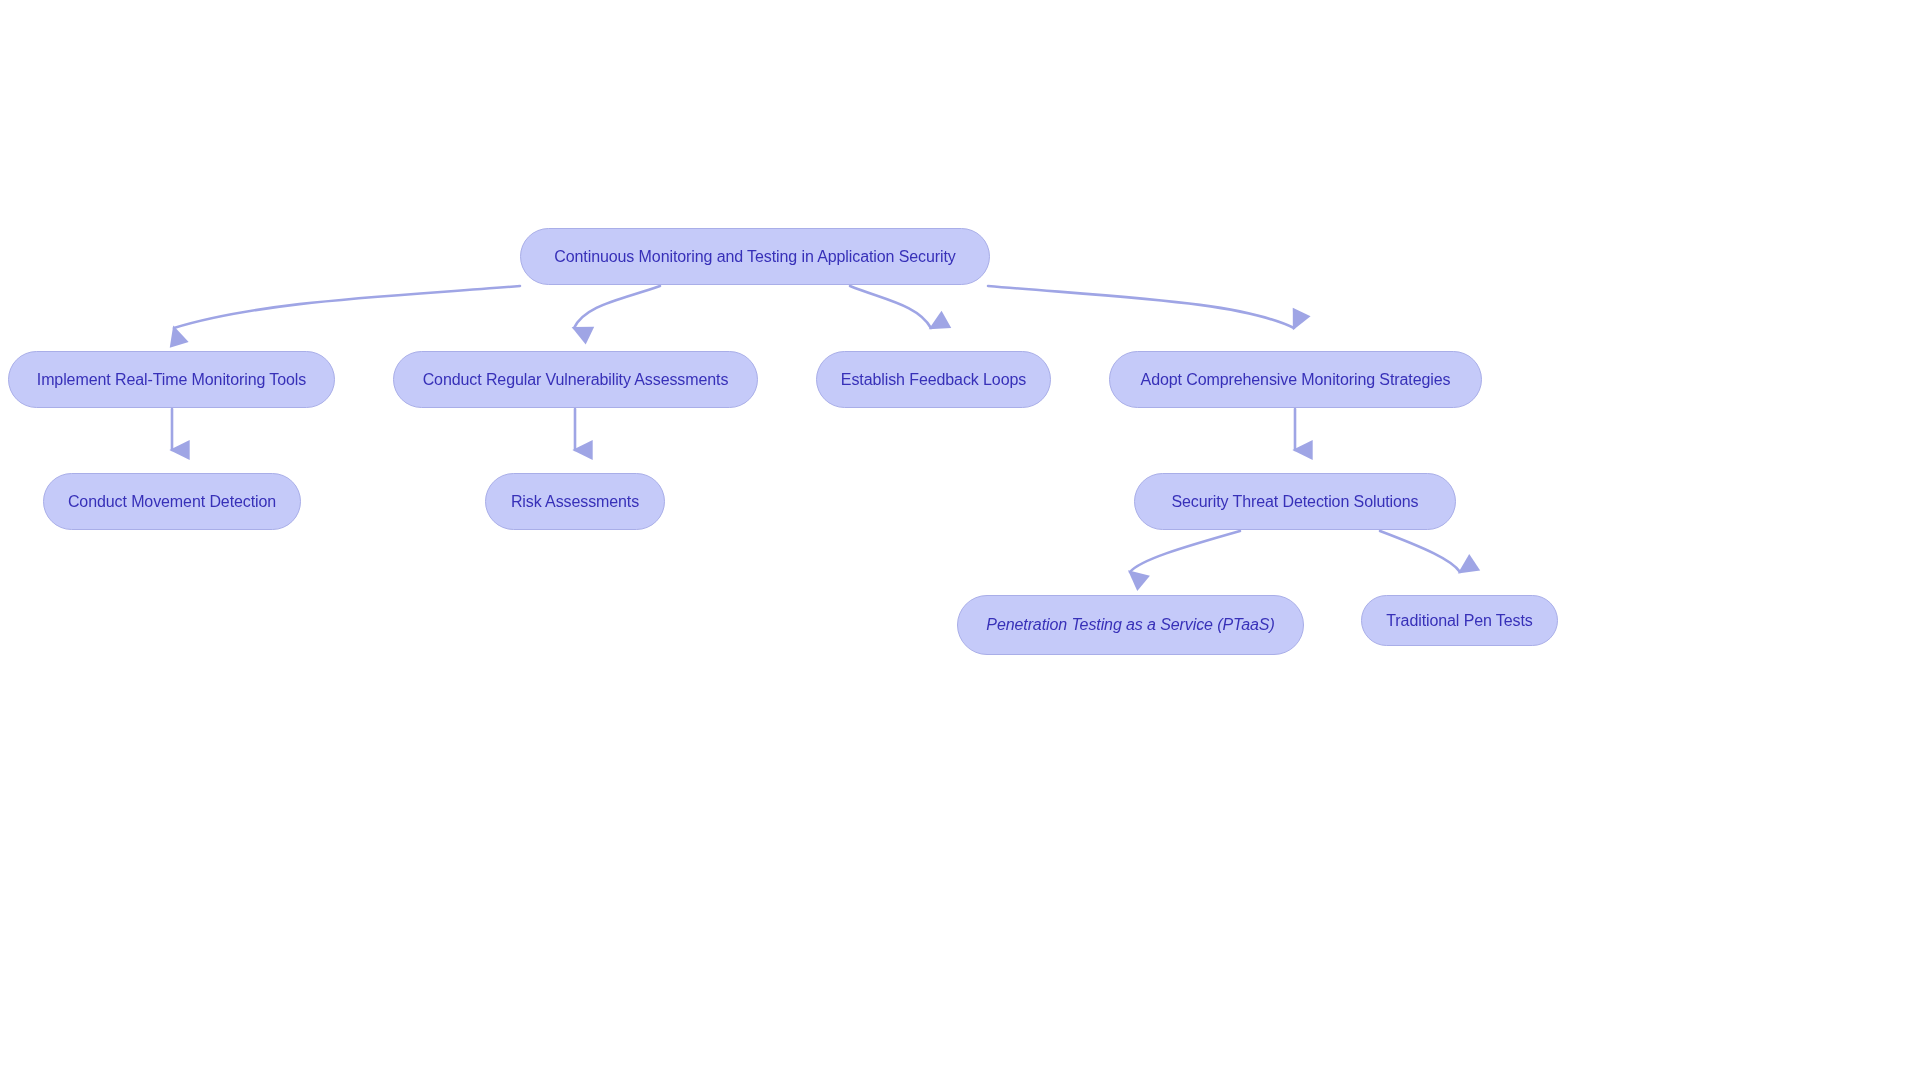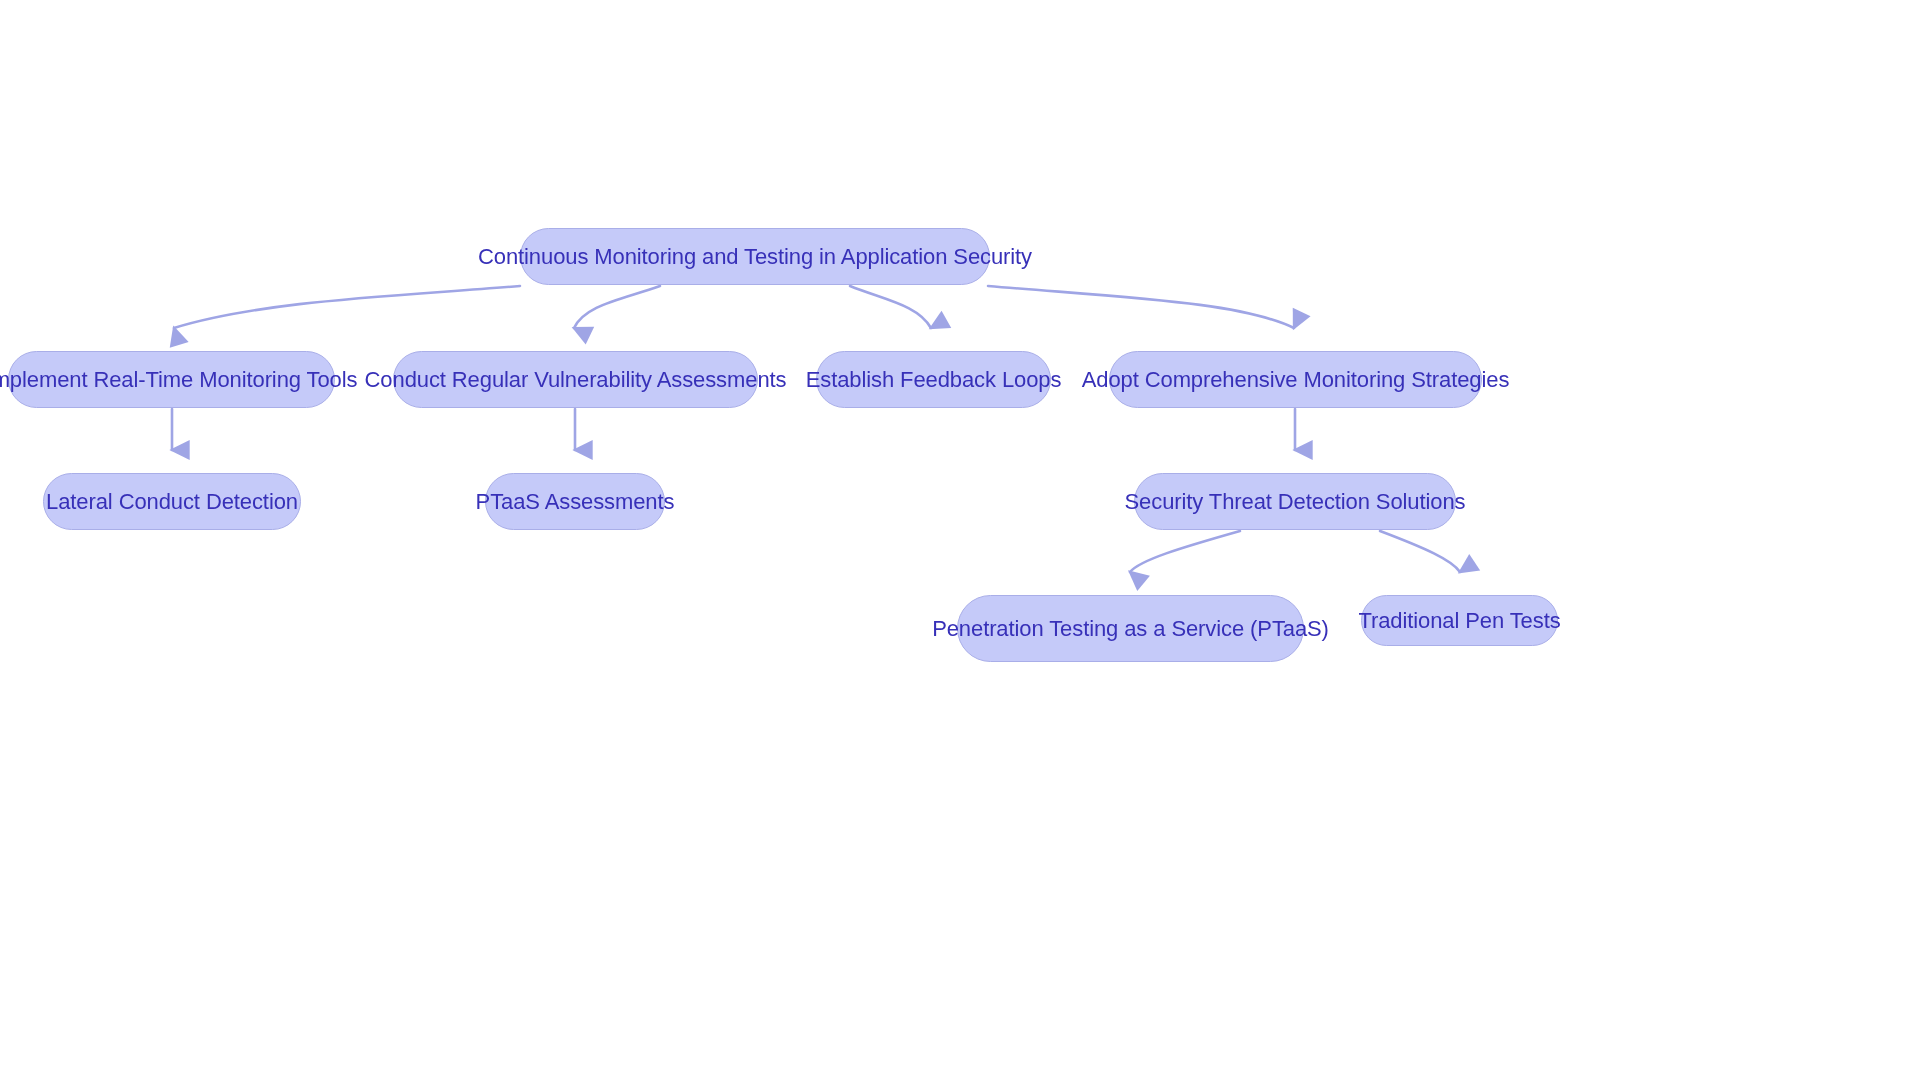--- a/index.html
+++ b/index.html
@@ -30,21 +30,21 @@
   .node {
     position: absolute;
     box-sizing: border-box;
     display: flex;
     align-items: center;
     justify-content: center;
     background: #c5caf9;
     border: 1.6px solid #a9aee8;
     border-radius: 999px;
     color: #3730b8;
-    font-size: 22px;
+    font-size: 16px;
     font-weight: 400;
     letter-spacing: -0.1px;
     white-space: nowrap;
     text-align: center;
     font-family: "Liberation Sans", sans-serif;
   }
   .node-label {
     display: block;
     padding: 0 18px;
     color: #3730b8;
@@ -84,29 +84,29 @@
       <div class="node" style="left: 393px; top: 351px; width: 365px; height: 57px; background: rgb(197, 202, 249); border-color: rgb(169, 174, 232);">
         <span class="node-label" style="color: rgb(55, 48, 184);">Conduct Regular Vulnerability Assessments</span>
       </div>
       <div class="node" style="left: 816px; top: 351px; width: 235px; height: 57px; background: rgb(197, 202, 249); border-color: rgb(169, 174, 232); align-items: center;">
         <span class="node-label" style="color: rgb(55, 48, 184);">Establish Feedback Loops</span>
       </div>
       <div class="node" style="left: 1109px; top: 351px; width: 373px; height: 57px; background: rgb(197, 202, 249); border-color: rgb(169, 174, 232);">
         <span class="node-label" style="color: rgb(55, 48, 184); text-align: right;">Adopt Comprehensive Monitoring Strategies</span>
       </div>
       <div class="node" style="left: 43px; top: 473px; width: 258px; height: 57px; background: rgb(197, 202, 249); border-color: rgb(169, 174, 232);">
-        <span class="node-label" style="color: rgb(55, 48, 184);">Lateral Conduct Detection</span>
+        <span class="node-label" style="color: rgb(55, 48, 184);">Conduct Movement Detection</span>
       </div>
       <div class="node" style="left: 485px; top: 473px; width: 180px; height: 57px; background: rgb(197, 202, 249); border-color: rgb(169, 174, 232);">
-        <span class="node-label" style="color: rgb(55, 48, 184);">PTaaS Assessments</span>
+        <span class="node-label" style="color: rgb(55, 48, 184);">Risk Assessments</span>
       </div>
       <div class="node" style="left: 1134px; top: 473px; width: 322px; height: 57px; background: rgb(197, 202, 249); border-color: rgb(169, 174, 232);">
         <span class="node-label" style="color: rgb(55, 48, 184);">Security Threat Detection Solutions</span>
       </div>
-      <div class="node" style="left: 957px; top: 595px; width: 347px; height: 67px; background: rgb(197, 202, 249); border-color: rgb(169, 174, 232);">
+      <div class="node" style="left: 957px; top: 595px; width: 347px; height: 60px; background: rgb(197, 202, 249); border-color: rgb(169, 174, 232); font-style: italic;">
         <span class="node-label" style="color: rgb(55, 48, 184);">Penetration Testing as a Service (PTaaS)</span>
       </div>
       <div class="node" style="left: 1361px; top: 595px; width: 197px; height: 51px; background: rgb(197, 202, 249); border-color: rgb(169, 174, 232);">
         <span class="node-label" style="color: rgb(55, 48, 184);">Traditional Pen Tests</span>
       </div>
     </div>
 
 </div>
 
 </body></html>

